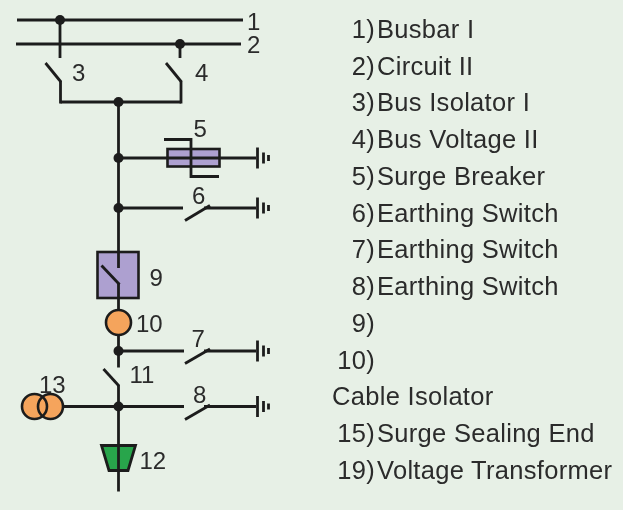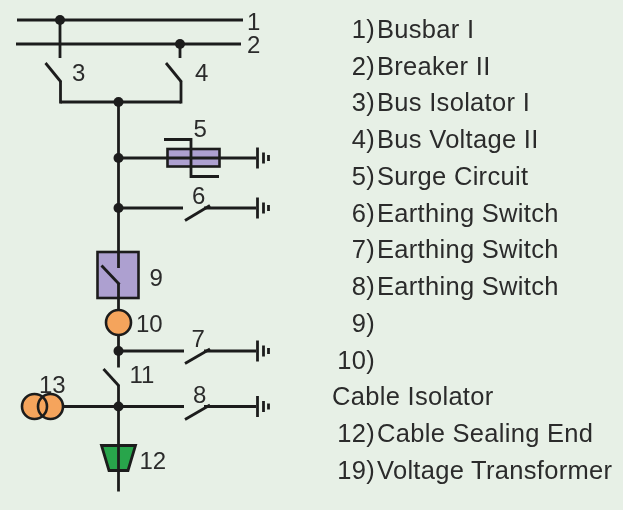--- a/index.html
+++ b/index.html
@@ -152,33 +152,33 @@
     <text x="39" y="393">13</text>
   </svg>
 
   <div class="legend">
     <div class="row">
       <span class="num">1)</span>
       <span class="lbl">Busbar I</span>
     </div>
     <div class="row">
       <span class="num">2)</span>
-      <span class="lbl">Breaker II</span>
+      <span class="lbl">Circuit II</span>
     </div>
     <div class="row">
       <span class="num">3)</span>
       <span class="lbl">Bus Isolator I</span>
     </div>
     <div class="row">
       <span class="num">4)</span>
       <span class="lbl">Bus Voltage II</span>
     </div>
     <div class="row">
       <span class="num">5)</span>
-      <span class="lbl">Surge Circuit</span>
+      <span class="lbl">Surge Breaker</span>
     </div>
     <div class="row">
       <span class="num">6)</span>
       <span class="lbl">Earthing Switch</span>
     </div>
     <div class="row">
       <span class="num">7)</span>
       <span class="lbl">Earthing Switch</span>
     </div>
     <div class="row">
@@ -188,22 +188,22 @@
     <div class="row">
       <span class="num">9)</span>
     </div>
     <div class="row">
       <span class="num">10)</span>
     </div>
     <div class="row">
       <span class="lbl">Cable Isolator</span>
     </div>
     <div class="row">
-      <span class="num">12)</span>
-      <span class="lbl">Cable Sealing End</span>
+      <span class="num">15)</span>
+      <span class="lbl">Surge Sealing End</span>
     </div>
     <div class="row">
       <span class="num">19)</span>
       <span class="lbl">Voltage Transformer</span>
     </div>
   </div>
 
 </div>
 
 </body></html>

